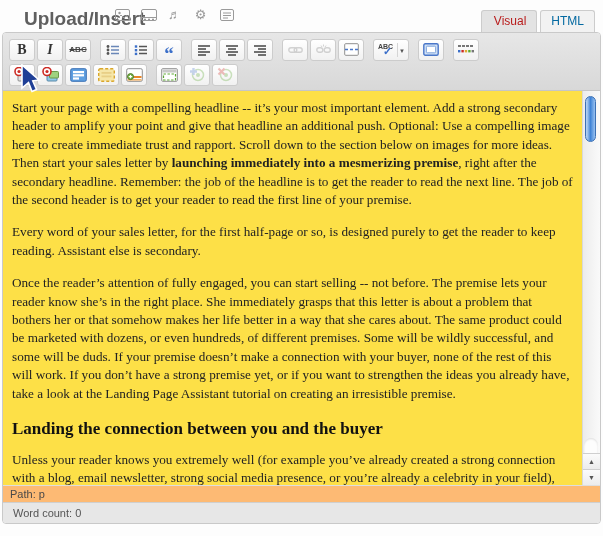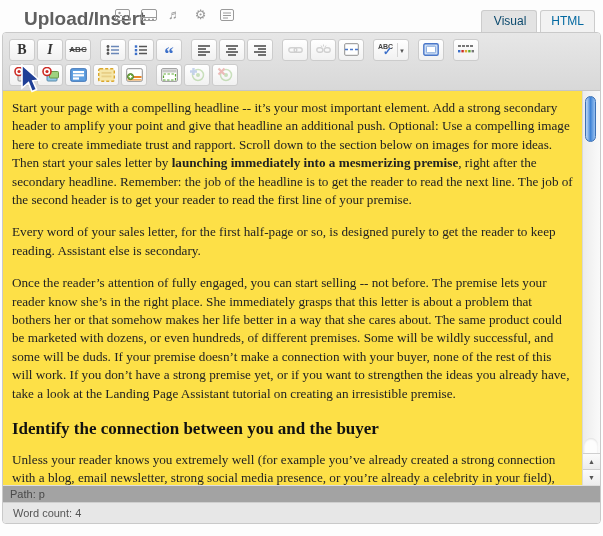--- a/index.html
+++ b/index.html
@@ -11,21 +11,21 @@
   .upload-label{position:absolute;left:22px;top:8px;font-size:19px;font-weight:bold;color:#5f5f5f;}
   .media-icons{position:absolute;left:112px;top:7px;display:flex;gap:9px;align-items:center;}
   .mi{width:17px;height:15px;display:inline-flex;align-items:center;justify-content:center;color:#9a9a9a;}
   .mi svg{display:block;}
   .mi.glyph{font-size:13px;line-height:15px;}
 
   
   .tabs{position:absolute;top:10px;right:8px;display:flex;}
   .tab{height:21px;line-height:21px;padding:0 10px;font-size:12px;border:1px solid #ccc;border-bottom:none;
        border-radius:3px 3px 0 0;margin-left:3px;cursor:default;}
-  .tab.active{background:#e3e3e3;color:#0c4a6e;position:relative;z-index:3;padding-left:12px;}
+  .tab.active{background:#e3e3e3;color:#b91c1c;position:relative;z-index:3;padding-left:12px;}
   .tab.inactive{background:#f2f2f2;color:#0369a1;}
 
   
   .editor-box{position:absolute;top:32px;left:2px;right:2px;height:490px;border:1px solid #c9c9c9;
               border-radius:4px;display:flex;flex-direction:column;background:#fff;overflow:hidden;}
 
   
   .toolbar{height:58px;background:linear-gradient(#e7e7e7,#d8d8d8);border-bottom:1px solid #c6c6c6;
            padding:4px 0 0 6px;box-sizing:border-box;}
   .trow{height:25px;display:flex;align-items:center;}
@@ -58,21 +58,21 @@
   .sb-thumb{position:absolute;top:5px;left:2px;width:11px;height:46px;border-radius:7px;
             background:linear-gradient(to right,#aecdf2 10%,#3f83d6 50%,#8fbbee 95%);
             border:1px solid #3a70b5;box-sizing:border-box;}
   .sb-arrows{position:absolute;bottom:0;left:0;right:0;}
   .sb-btn{height:15px;border-top:1px solid #cfcfcf;background:linear-gradient(#fbfbfb,#ececec);
           display:flex;align-items:center;justify-content:center;font-size:7px;color:#555;cursor:pointer;}
   .sb-cap{position:absolute;bottom:31px;left:1px;width:14px;height:16px;border-radius:8px 8px 0 0;background:#fdfdfd;
           box-shadow:0 1px 2px rgba(0,0,0,.12) inset;}
 
   
-  .statusbar{height:16px;background:#a3a3a3;border-top:1px solid #dedede;font-size:11px;color:#494949;
+  .statusbar{height:16px;background:#fdba74;border-top:1px solid #dedede;font-size:11px;color:#494949;
              line-height:16px;padding-left:7px;}
   .wordcount{height:20px;background:#e7e7e7;border-top:1px solid #cfcfcf;font-size:11px;color:#555;
              line-height:20px;padding-left:10px;border-radius:0 0 3px 3px;}
 
   
   .cursor{position:absolute;left:19px;top:64px;z-index:9;pointer-events:none;}
 </style>
 </head>
 <body>
 
@@ -328,38 +328,38 @@
             </span>
         </button>
       </div>
     </div>
 
     <div class="content-wrap">
       <div class="content">
         <p><span>Start your page with a compelling headline -- it’s your most important element. Add a strong secondary header to amplify your point and give that headline an additional push. Optional: Use a compelling image here to create immediate trust and rapport. Scroll down to the section below on images for more ideas. Then start your sales letter by </span><strong>launching immediately into a mesmerizing premise</strong><span>, right after the secondary headline. Remember: the job of the headline is to get the reader to read the next line. The job of the second header is to get your reader to read the first line of your premise.</span></p>
         <p>Every word of your sales letter, for the first half-page or so, is designed purely to get the reader to keep reading. Assistant else is secondary.</p>
         <p>Once the reader’s attention of fully engaged, you can start selling -- not before. The premise lets your reader know she’s in the right place. She immediately grasps that this letter is about a problem that bothers her or that somehow makes her life better in a way that she cares about. The same product could be marketed with dozens, or even hundreds, of different premises. Some will be wildly successful, and some will be duds. If your premise doesn’t make a connection with your buyer, none of the rest of this will work. If you don’t have a strong premise yet, or if you want to strengthen the ideas you already have, take a look at the Landing Page Assistant tutorial on creating an irresistible premise.</p>
-        <h3>Identify the connection between you and the buyer</h3>
+        <h3>Landing the connection between you and the buyer</h3>
         <p>Unless your reader knows you extremely well (for example you’ve already created a strong connection with a blog, email newsletter, strong social media presence, or you’re already a celebrity in your field), you’ll want to take some time here to make the connection between you and your reader. Show the reader that “she’s a lot like you.” In a brief but compelling way, let her know that you’ve struggled with her problems, you’ve shared</p>
       </div>
       <div class="scrollbar">
         <div class="sb-thumb"></div>
         <div class="sb-cap"></div>
         <div class="sb-arrows">
           <div class="sb-btn">▲</div>
           <div class="sb-btn">▼</div>
         </div>
       </div>
     </div>
 
     <div class="statusbar">
       <span>Path: p</span>
     </div>
     <div class="wordcount">
-      <span>Word count: 4</span>
+      <span>Word count: 0</span>
     </div>
   </div>
 
   <svg class="cursor" width="24" height="32" viewBox="0 0 24 32">
     <polygon points="3,1 3,24 9.5,18.5 13,27.5 17.5,25.5 13.8,16.8 20,16" fill="#1f3f96" stroke="#ffffff" stroke-width="1.6"></polygon>
   </svg>
 
 </div>
 
 </body></html>

